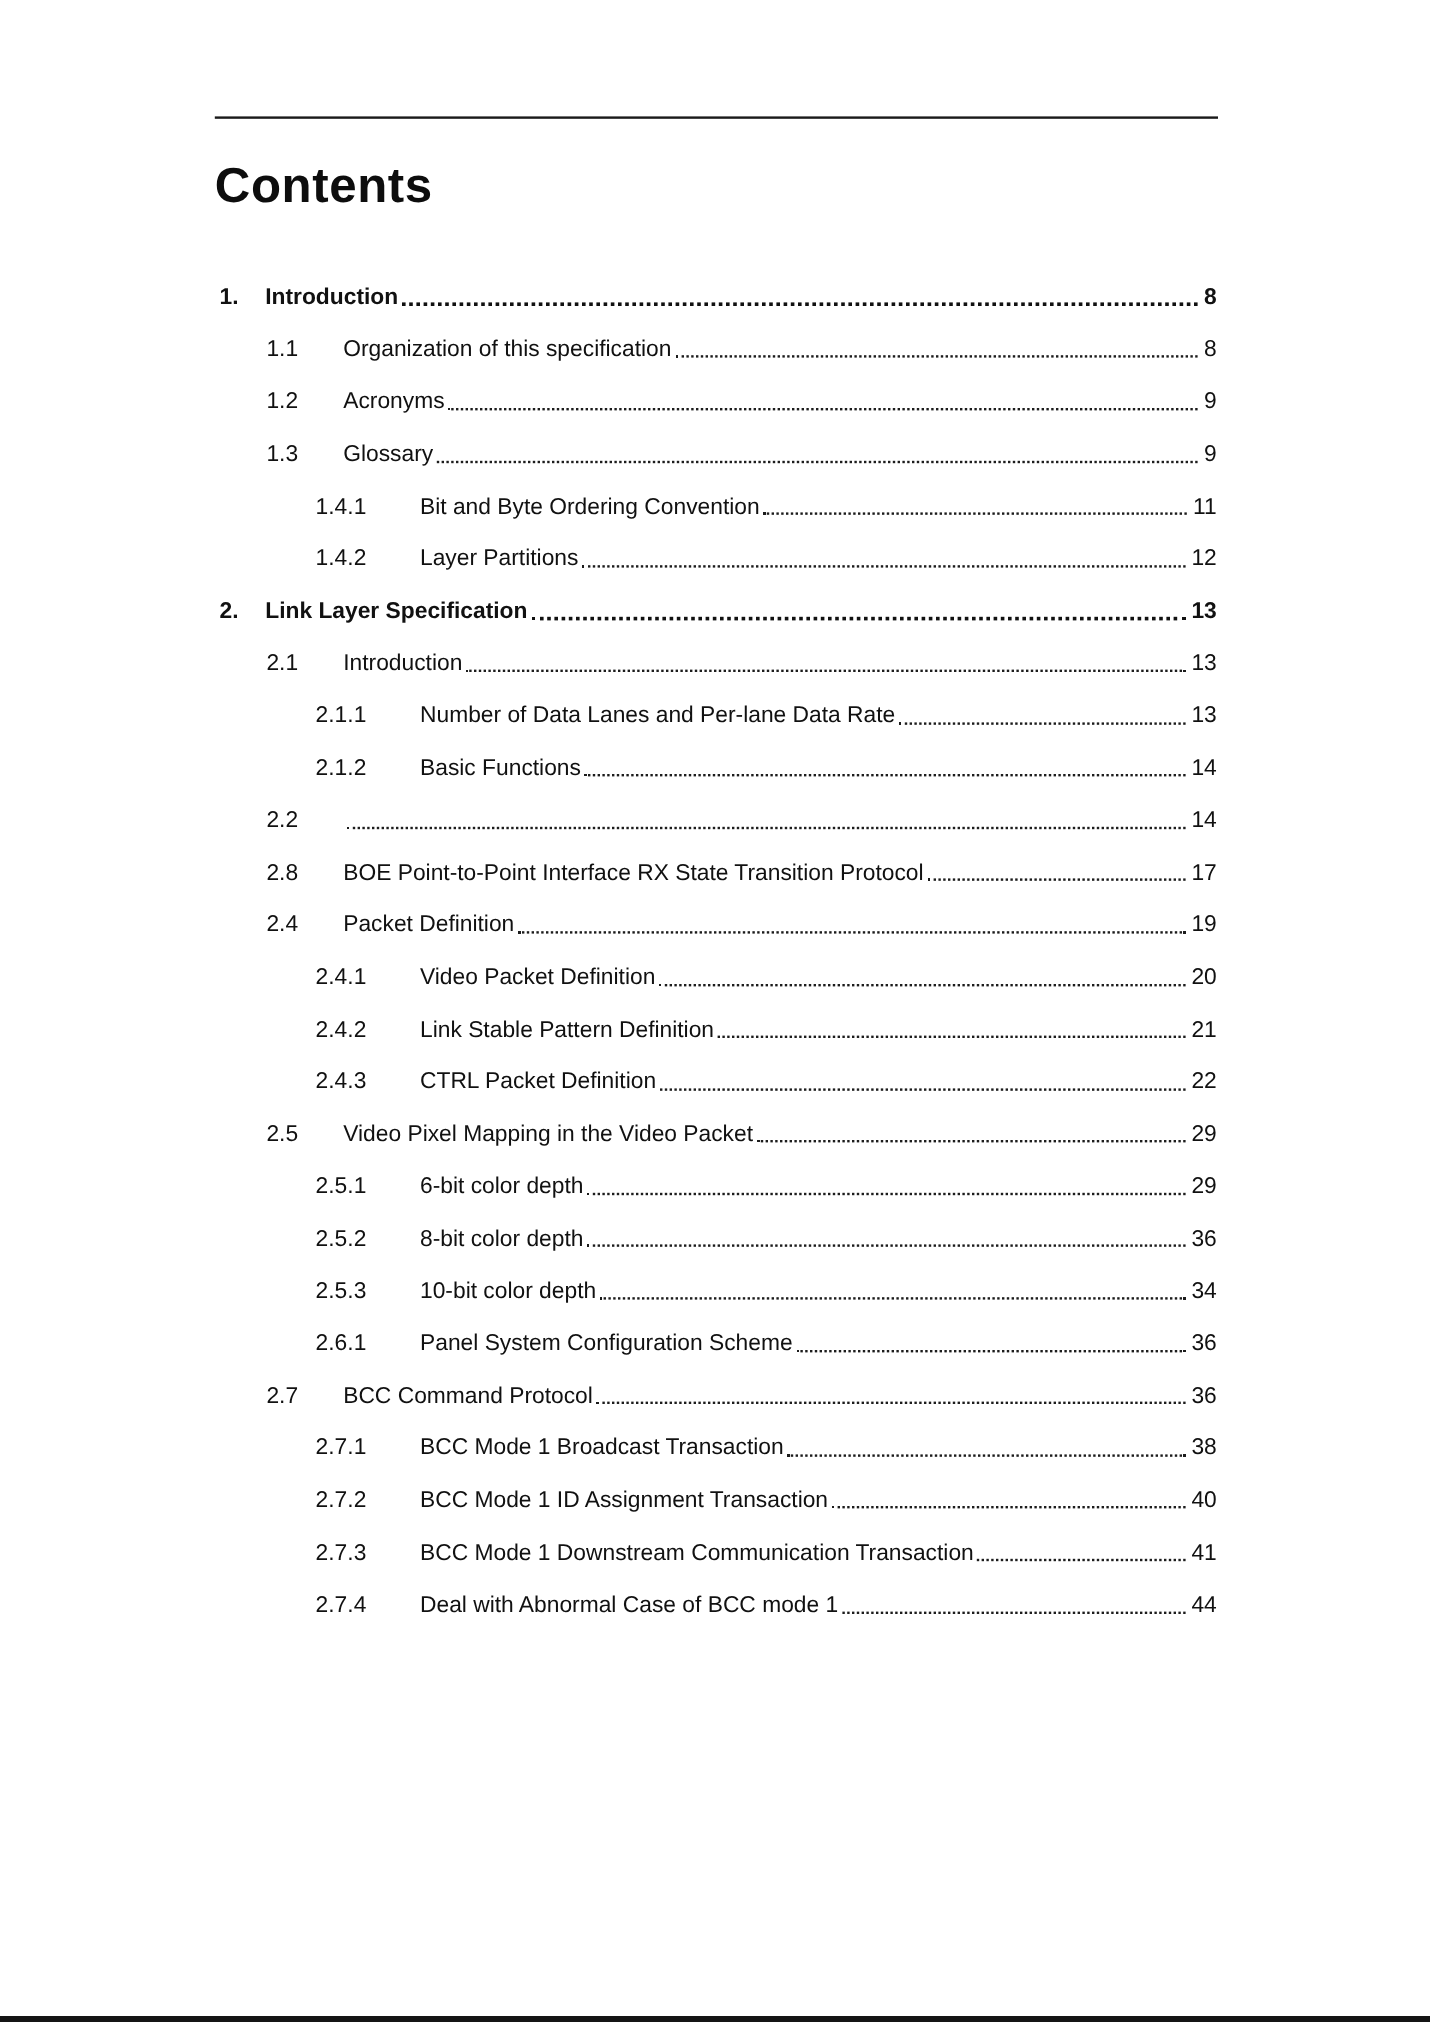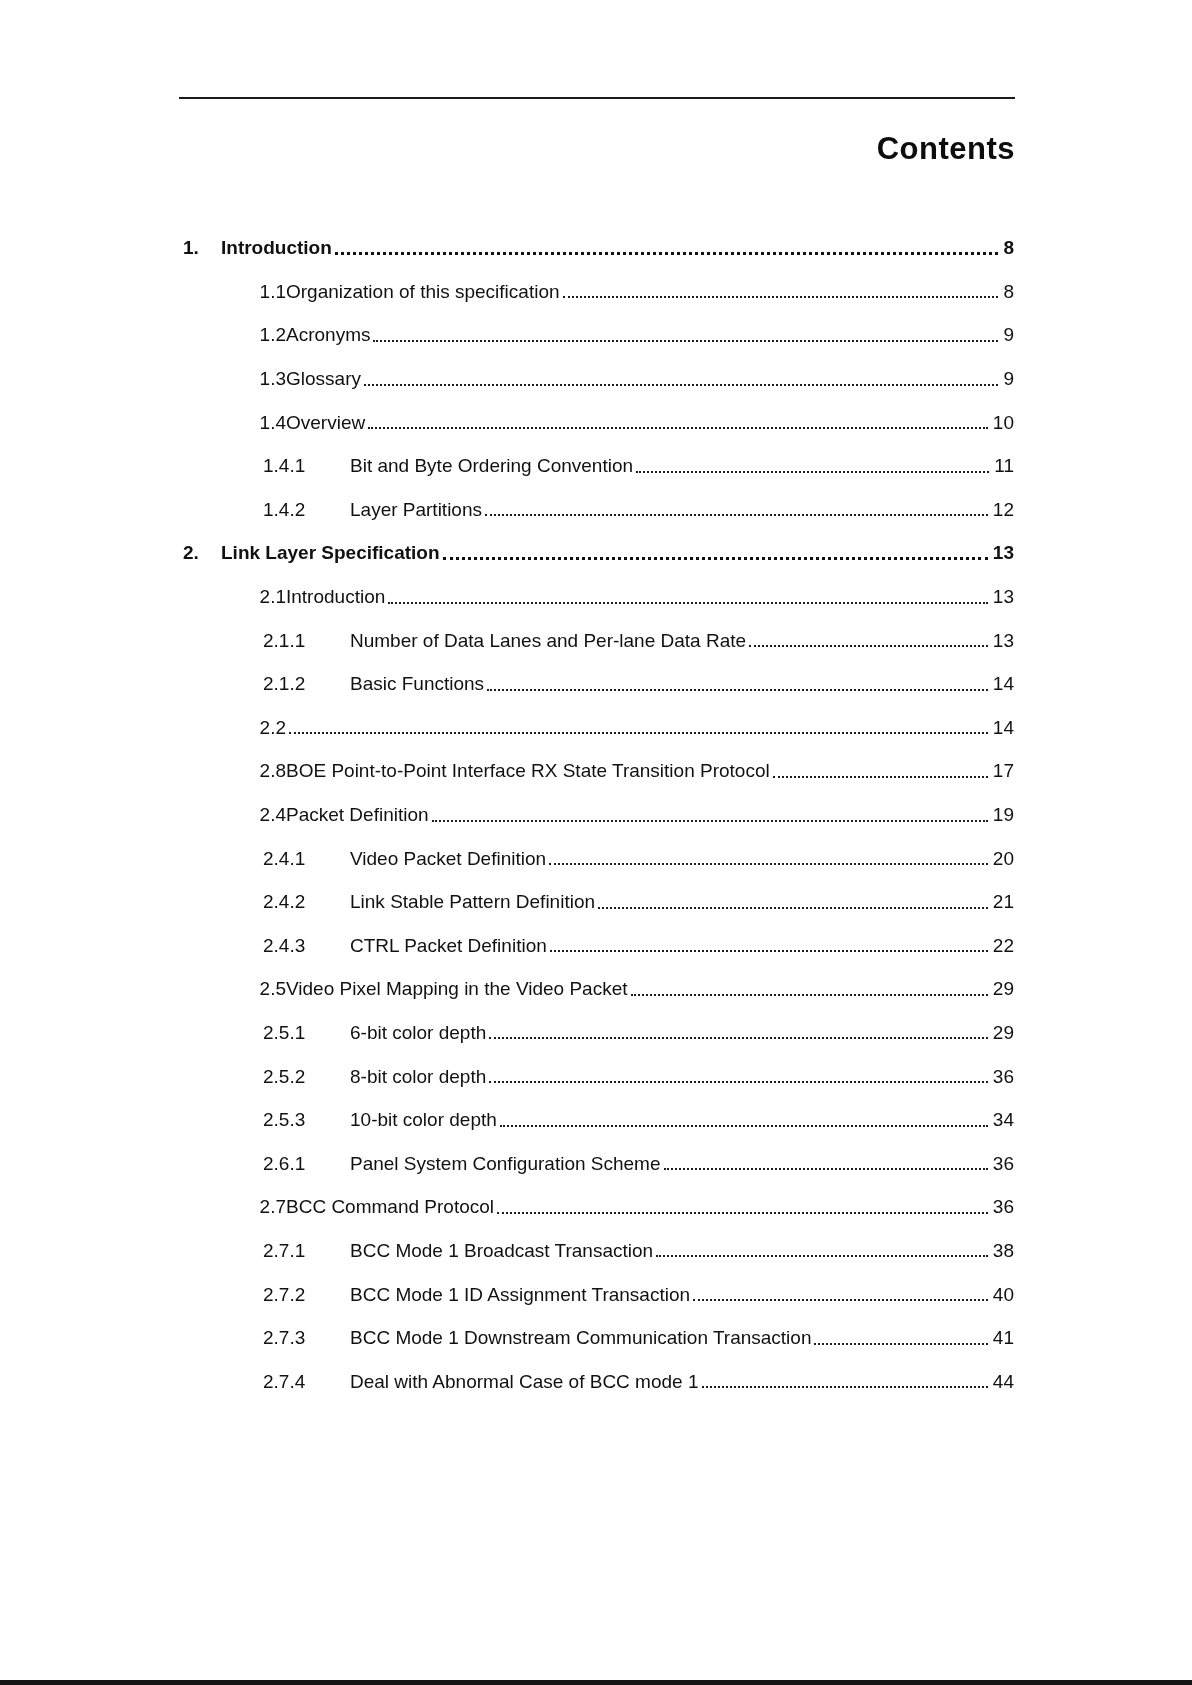--- a/index.html
+++ b/index.html
@@ -19,22 +19,22 @@
     width: 836px;
     height: 2px;
     background: #1a1a1a;
   }
   .doc-title {
     position: absolute;
     top: 131px;
     left: 179px;
     width: 836px;
     margin: 0;
-    text-align: right;
-    font-size: 31px;
+    text-align: left;
+    font-size: 41px;
     font-weight: bold;
     letter-spacing: 0.5px;
     color: #0d0d0d;
   }
   .toc {
     position: absolute;
     top: 226px;
     left: 0;
     right: 0;
   }
@@ -54,21 +54,21 @@
     flex: 1 1 auto;
     height: 0;
     border-bottom: 2.5px dotted #1c1c1c;
     margin: 0 5px 0 3px;
     transform: translateY(6px);
   }
   .toc-row .pg { flex: 0 0 auto; text-align: right; }
   .lvl1 { padding-left: 183px; }
   .lvl1 .num { width: 38px; }
   .lvl2 { padding-left: 222px; }
-  .lvl2 .num { width: 64px; text-align: right; }
+  .lvl2 .num { width: 64px; }
   .lvl3 { padding-left: 263px; }
   .lvl3 .num { width: 87px; }
   .bold { font-weight: bold; }
   .bold .leader { border-bottom-width: 3.2px; border-bottom-color: #111111; }
   .footer-rule {
     position: absolute;
     bottom: 0;
     left: 0;
     width: 1192px;
     height: 5px;
@@ -99,26 +99,20 @@
     <span class="ttl">Acronyms</span>
     <span class="leader"></span>
     <span class="pg">9</span>
   </div>
       <div class="toc-row lvl2">
     <span class="num">1.3</span>
     <span class="ttl">Glossary</span>
     <span class="leader"></span>
     <span class="pg">9</span>
   </div>
-      <div class="toc-row lvl2">
-    <span class="num">1.4</span>
-    <span class="ttl">Overview</span>
-    <span class="leader"></span>
-    <span class="pg">10</span>
-  </div>
       <div class="toc-row lvl3">
     <span class="num">1.4.1</span>
     <span class="ttl">Bit and Byte Ordering Convention</span>
     <span class="leader"></span>
     <span class="pg">11</span>
   </div>
       <div class="toc-row lvl3">
     <span class="num">1.4.2</span>
     <span class="ttl">Layer Partitions</span>
     <span class="leader"></span>

